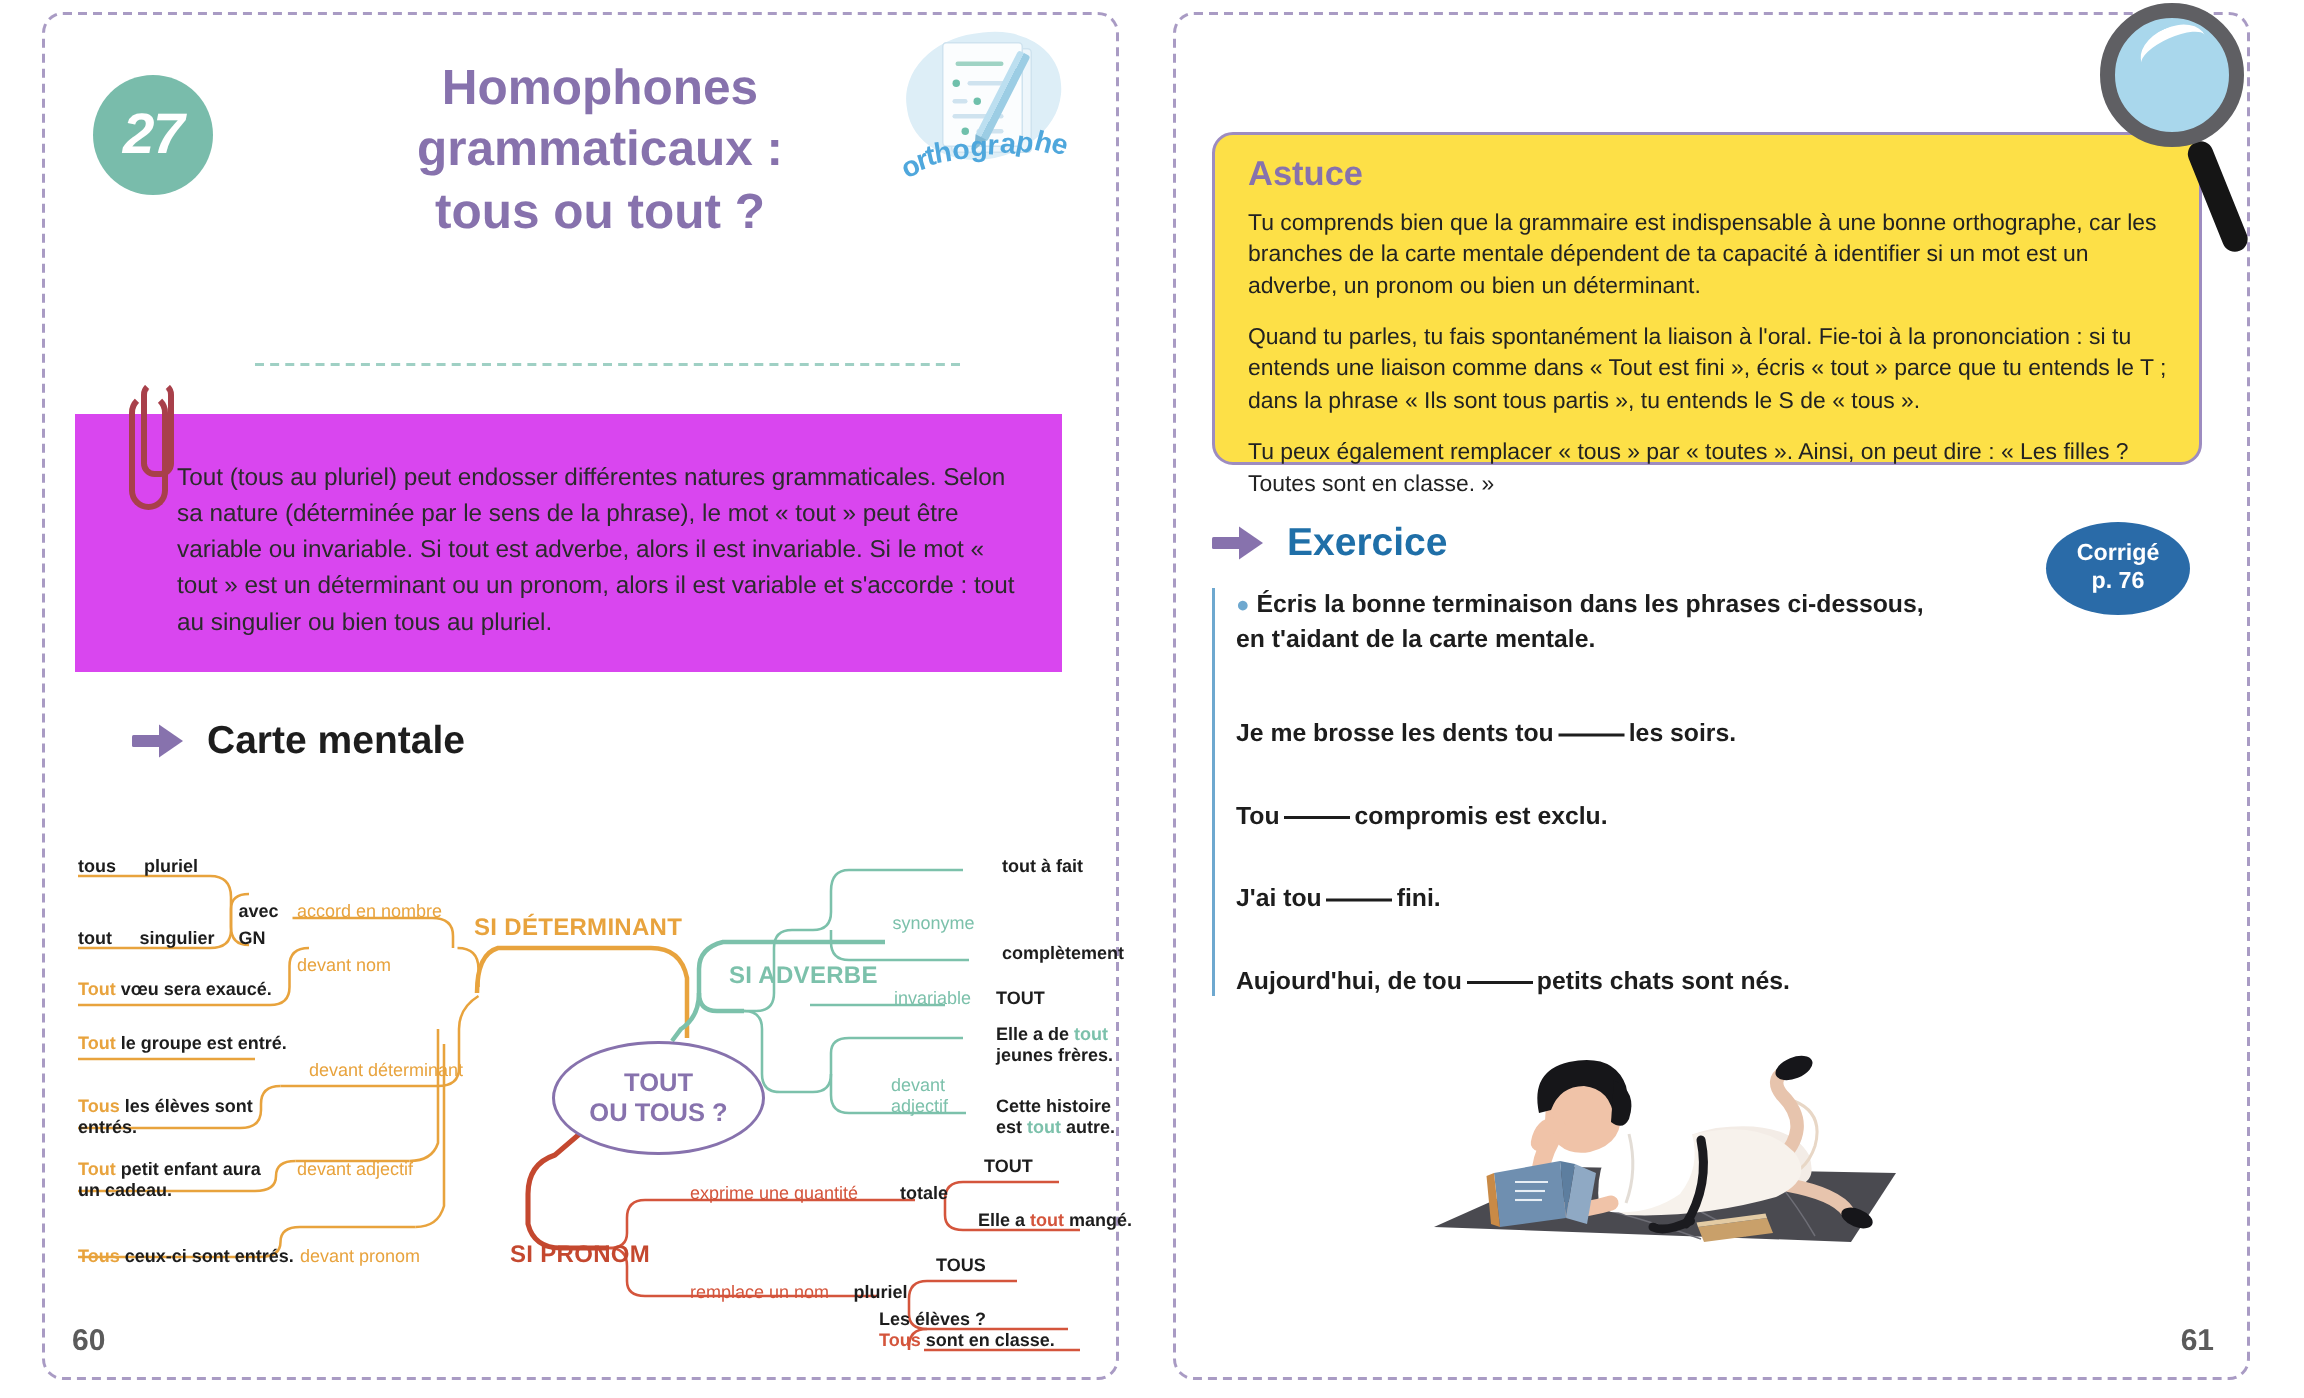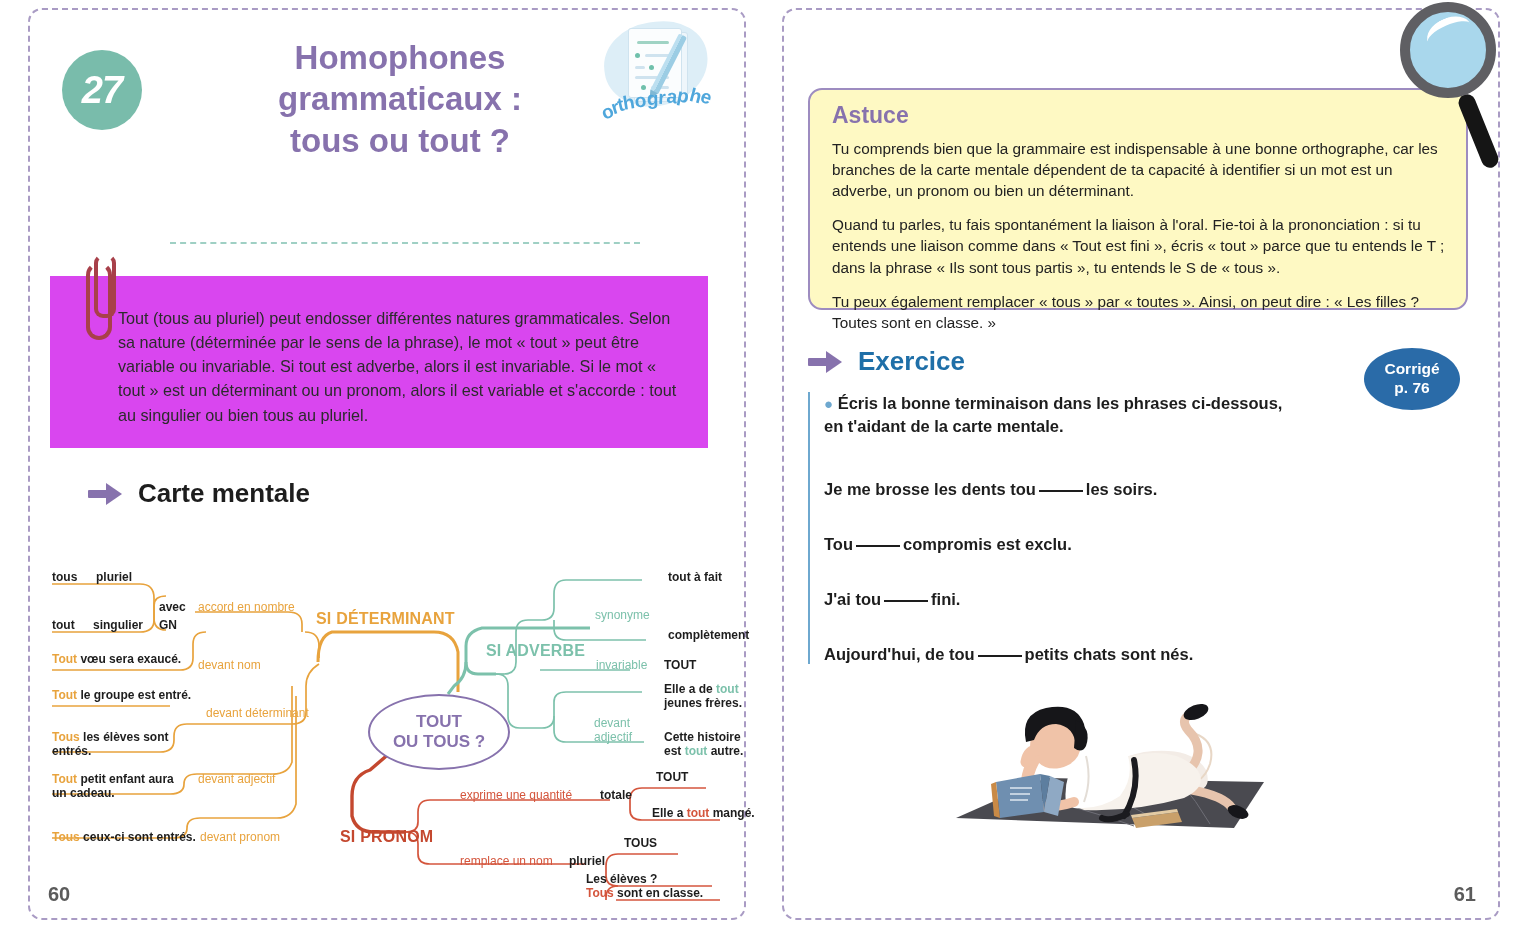--- a/index.html
+++ b/index.html
@@ -134,21 +134,21 @@
 
   .page-num {
     position: absolute; bottom: 12px; font-size: 20px; font-weight: bold; color: #5b5b5b;
   }
   .page-num.left { left: 18px; }
   .page-num.right { right: 22px; }
 
   
   .astuce-box {
     position: absolute; left: 24px; top: 78px; width: 660px; height: 222px;
-    border: 2px solid #9d8cc0; border-radius: 14px; background: #fef9c3;
+    border: 2px solid #9d8cc0; border-radius: 14px; background: #fde047;
   }
   .astuce-title {
     position: absolute; left: 22px; top: 12px;
     font-size: 23px; font-weight: bold; color: #8772ad;
   }
   .astuce-body { position: absolute; left: 22px; top: 48px; width: 620px; }
   .astuce-body p {
     font-size: 15.3px; line-height: 1.38; color: #222; font-weight: 500; margin-bottom: 13px;
   }
 
@@ -288,21 +288,21 @@
 
       <div class="mm-label" style="left:22px; top:4px;">tous</div>
       <div class="mm-label" style="left:66px; top:4px; font-weight:bold;">pluriel</div>
       <div class="mm-label" style="left:22px; top:52px;">tout</div>
       <div class="mm-label" style="left:63px; top:52px; font-weight:bold;">singulier</div>
       <div class="mm-label" style="left:129px; top:34px; font-weight:bold;">avec</div>
       <div class="mm-label" style="left:129px; top:52px; font-weight:bold;">GN</div>
       <div class="mm-label mm-or" style="left:168px; top:34px;">accord en nombre</div>
 
       <div class="mm-label" style="left:22px; top:86px;"><span class="word-or">Tout</span> vœu sera exaucé.</div>
-      <div class="mm-label mm-or" style="left:168px; top:92px;text-align:right;">devant nom</div>
+      <div class="mm-label mm-or" style="left:168px; top:70px;text-align:right;">devant nom</div>
 
       <div class="mm-label" style="left:22px; top:122px;"><span class="word-or">Tout</span> le groupe est entré.</div>
       <div class="mm-label mm-or" style="left:176px; top:140px;">devant déterminant</div>
       <div class="mm-label" style="left:22px; top:164px;"><span class="word-or">Tous</span> les élèves sont<br>entrés.</div>
 
       <div class="mm-label" style="left:22px; top:206px;"><span class="word-or">Tout</span> petit enfant aura<br>un cadeau.</div>
       <div class="mm-label mm-or" style="left:168px; top:206px;">devant adjectif</div>
 
       <div class="mm-label" style="left:22px; top:264px;"><span class="word-or">Tous</span> ceux-ci sont entrés.</div>
       <div class="mm-label mm-or" style="left:170px; top:264px;">devant pronom</div>

